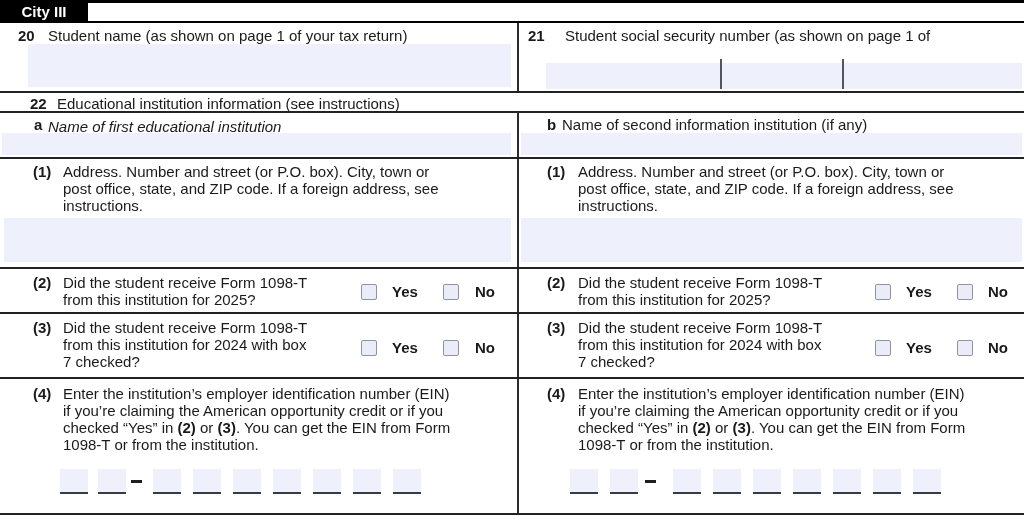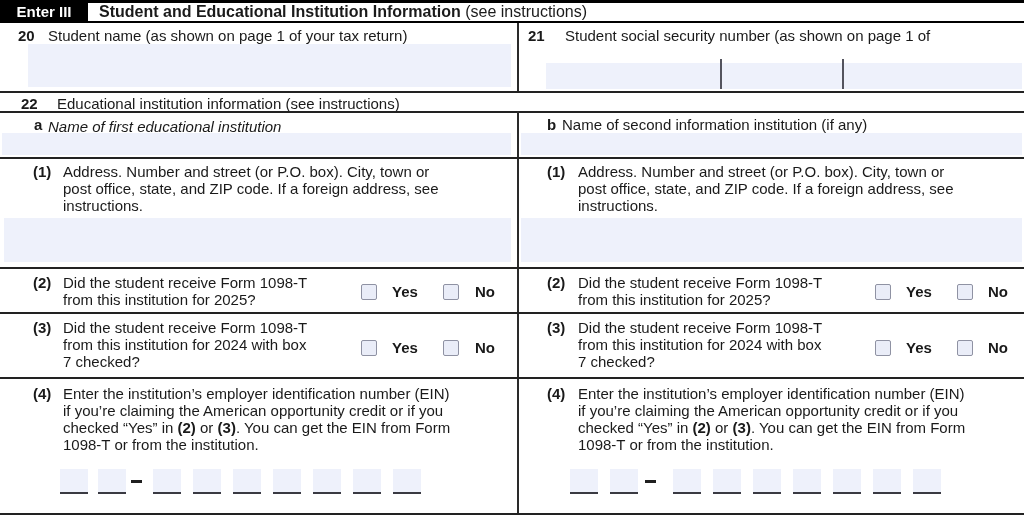--- a/index.html
+++ b/index.html
@@ -20,41 +20,40 @@
   #partbox{position:absolute;left:0;top:2;width:88px;height:19px;background:#000;color:#fff;
            font-size:15px;font-weight:700;text-align:center;line-height:19px;}
   .line{white-space:nowrap;}
 </style>
 </head>
 <body>
 
 <div id="form">
 
   <div class="abs" style="left:0;top:0;width:1024px;height:2.5px;background:#000;"></div>
-  <div id="partbox" style="top:2px;">Enter III</div>
-  <div class="t" style="left:99px;top:3px;font-size:16px;"><span class="b">Student and Educational Institution Information</span> <span>(see instructions)</span></div>
+  <div id="partbox" style="top:2px;">City III</div>
   <div class="abs" style="left:0;top:21px;width:1024px;height:2px;background:#000;"></div>
 
   <div class="t b" style="left:18px;top:27px;">20</div>
   <div class="t" style="left:48px;top:27px;">Student name (as shown on page 1 of your tax return)</div>
   <div class="field" style="left:28px;top:44px;width:483px;height:43px;"></div>
 
   <div class="vl" style="left:517px;top:23px;height:69px;"></div>
 
   <div class="t b" style="left:528px;top:27px;">21</div>
   <div class="t" style="left:565px;top:27px;">
     <div class="line">Student social security number (as shown on page 1 of</div>
   </div>
   <div class="field" style="left:546px;top:63px;width:476px;height:26px;"></div>
   <div class="ssn-div" style="left:720px;top:59px;"></div>
   <div class="ssn-div" style="left:842px;top:59px;"></div>
 
   <div class="hl" style="top:91px;"></div>
 
-  <div class="t b" style="left:21px;top:95px;text-align:center;">22</div>
+  <div class="t b" style="left:30px;top:95px;text-align:center;">22</div>
   <div class="t" style="left:48px;top:95px;margin-left:9px;">Educational institution information (see instructions)</div>
   <div class="hl" style="top:111px;"></div>
 
   <div class="vl" style="left:517px;top:111px;height:403px;"></div>
 
   <div class="t b" style="left:34px;top:116px;">a</div>
   <div class="t" style="left:48px;top:118px;font-style:italic;">Name of first educational institution</div>
   <div class="field" style="left:2px;top:133px;width:509px;height:22px;"></div>
 
   <div class="t b" style="left:547px;top:116px;">b</div>

